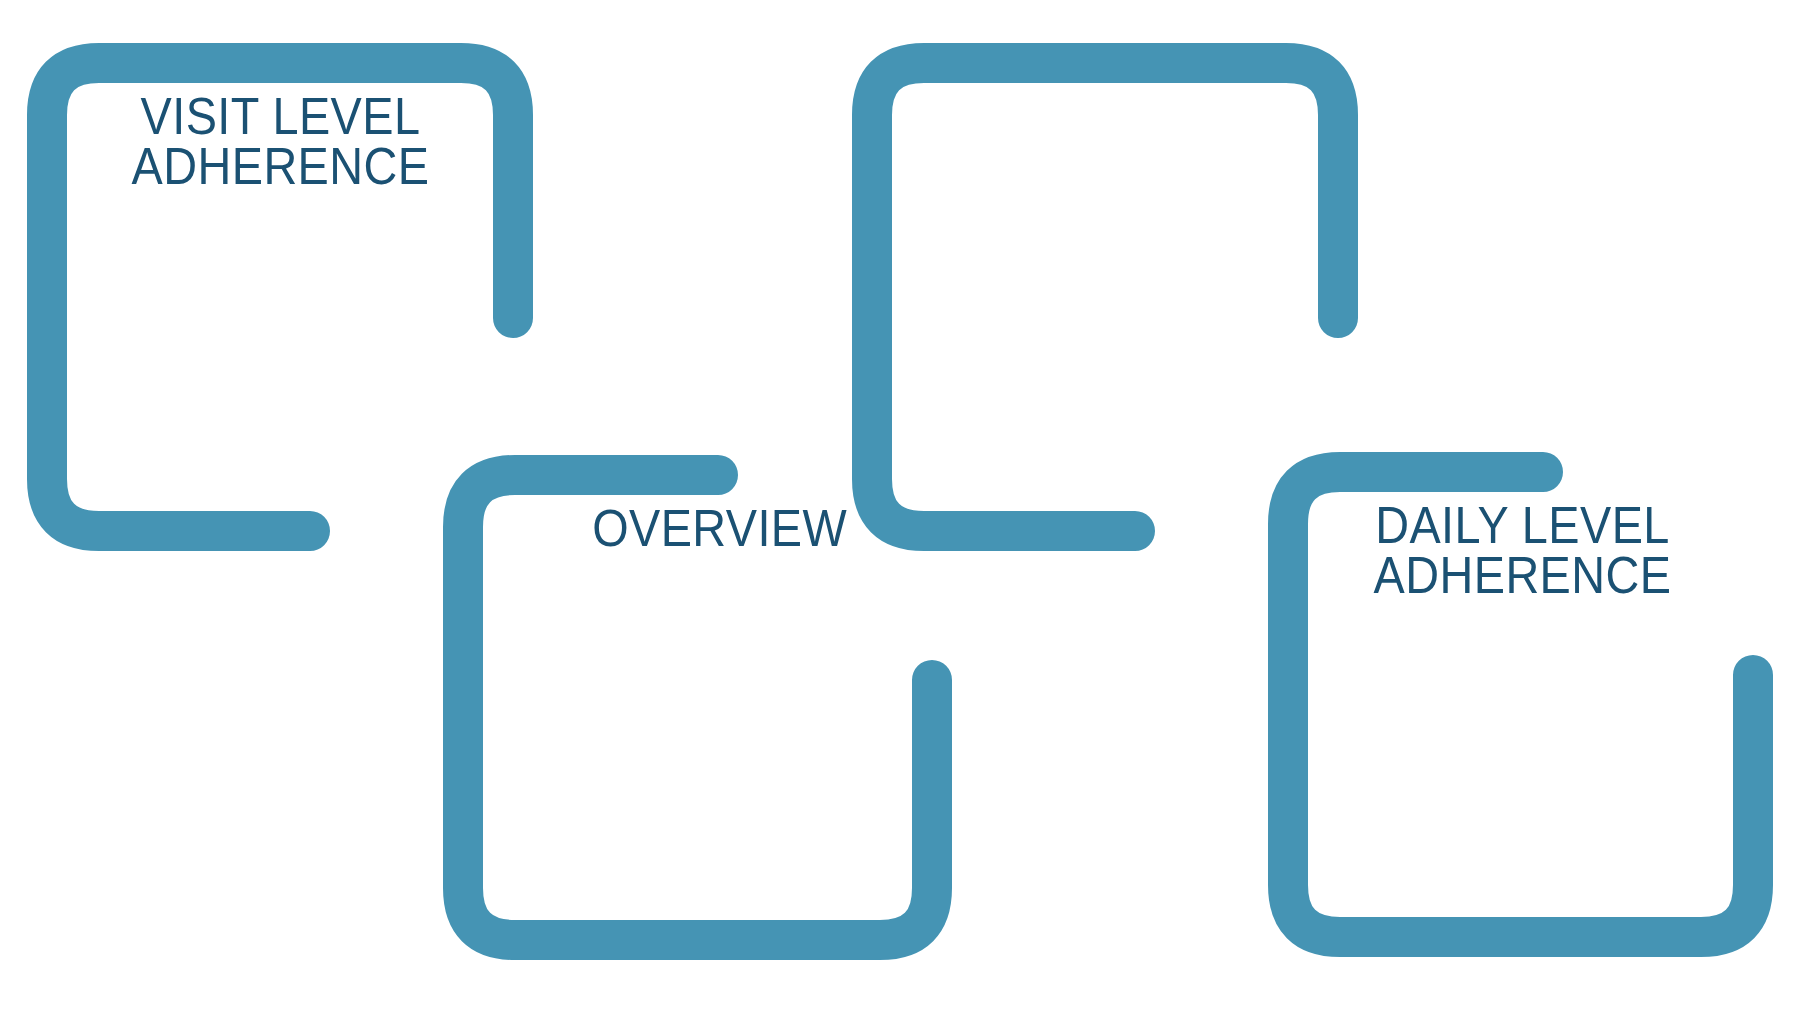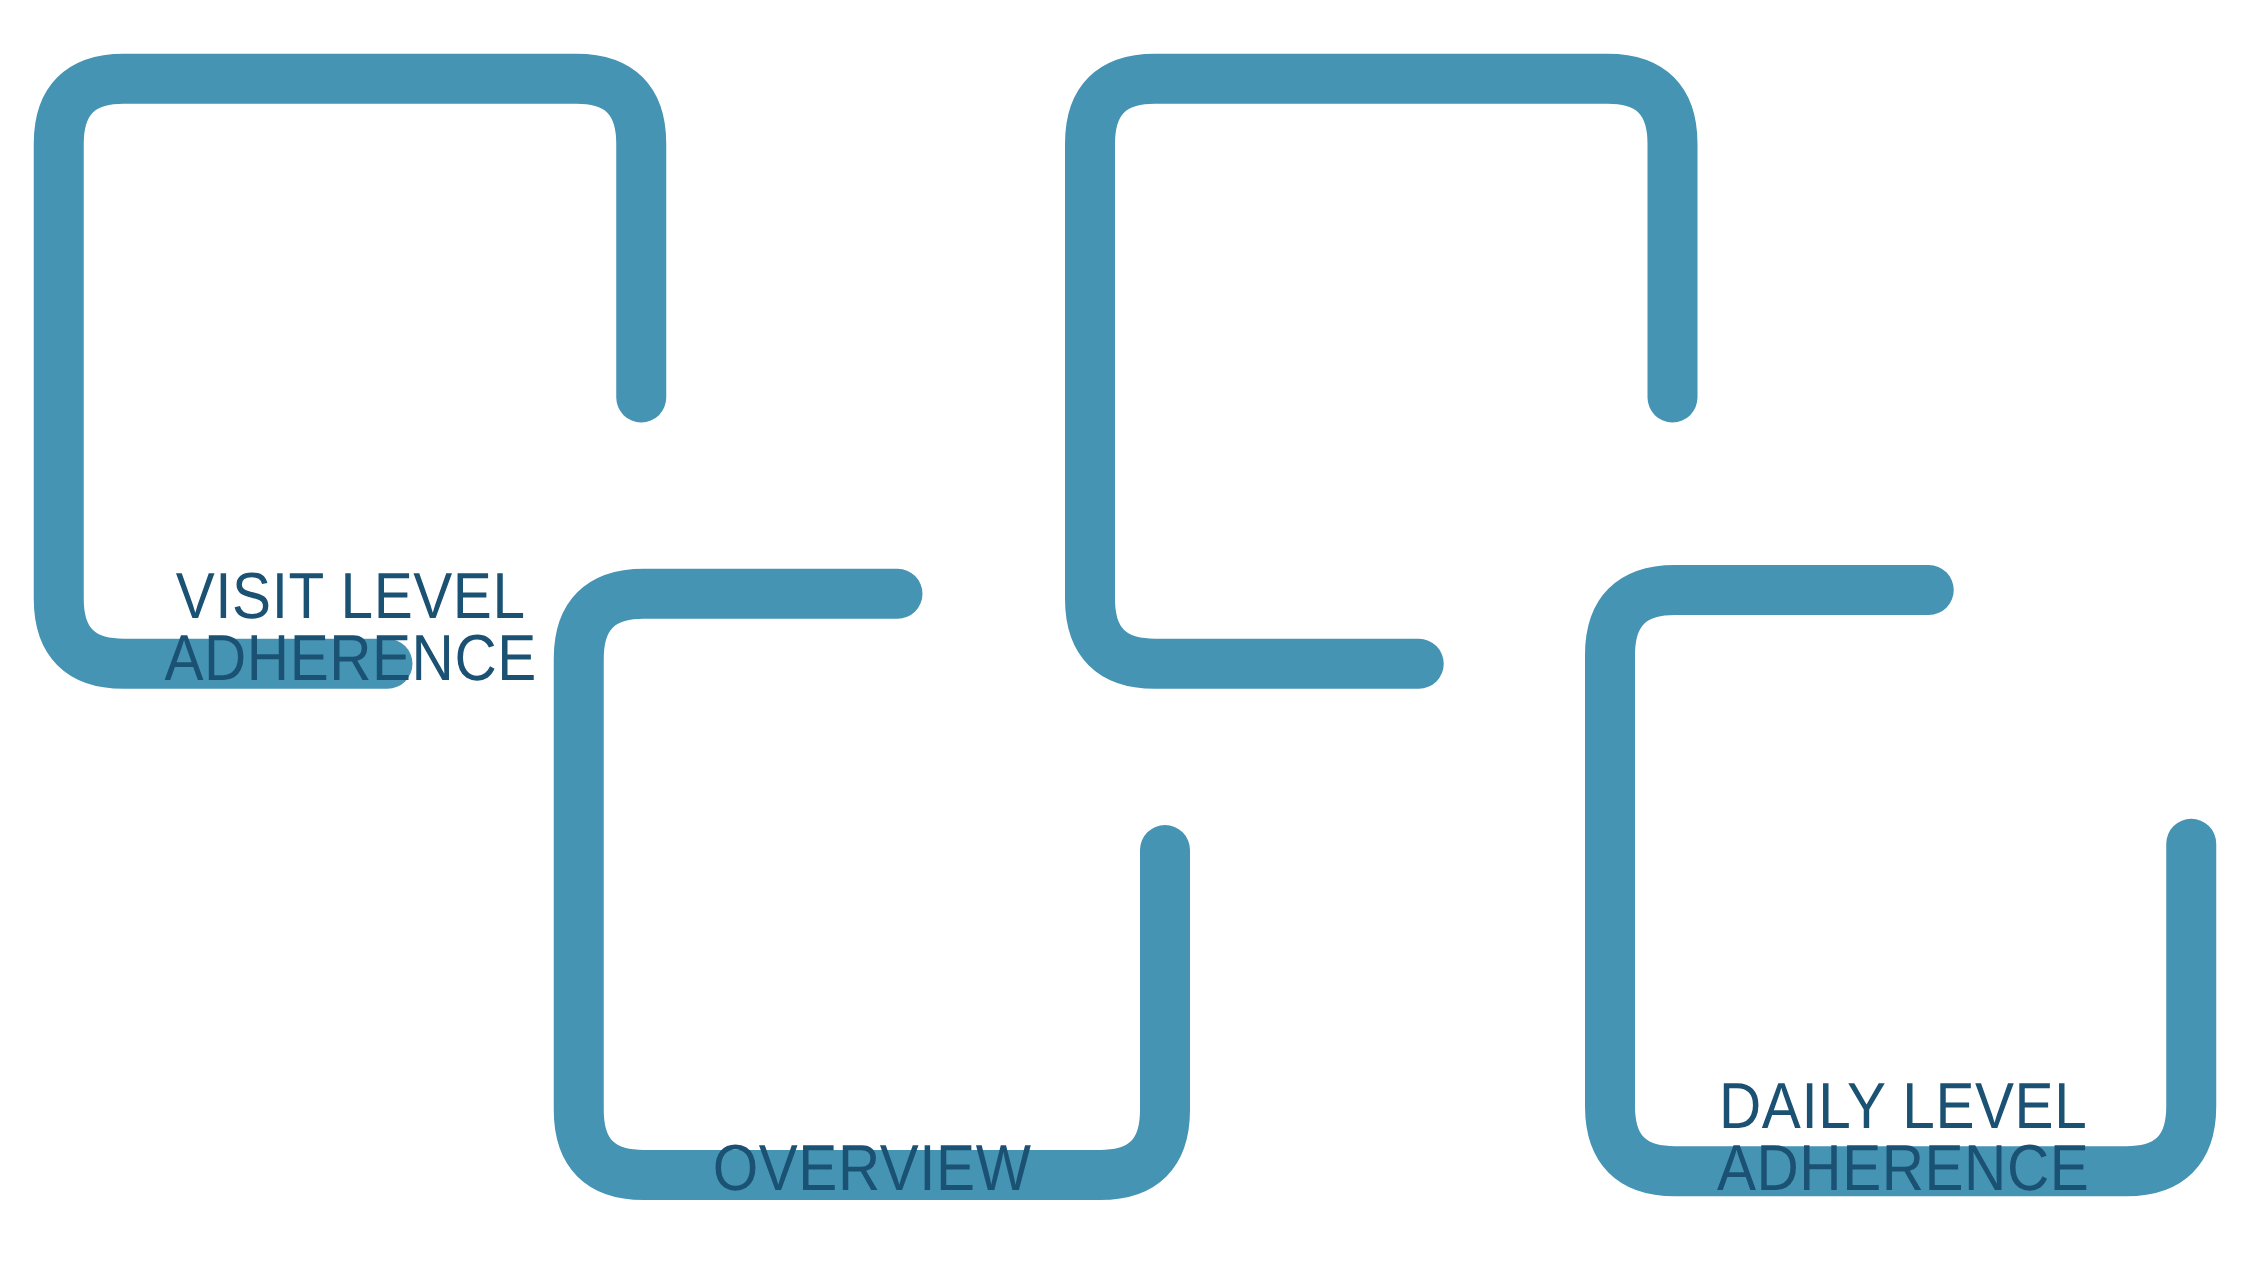--- a/index.html
+++ b/index.html
@@ -26,40 +26,41 @@
   .frames-layer path{
     fill:none;
     stroke:var(--accent);
     stroke-width:40;
     stroke-linecap:round;
     stroke-linejoin:round;
   }
   .tile{
     position:absolute;
     display:flex;
-    align-items:flex-end;
+    align-items:flex-start;
     justify-content:center;
     cursor:pointer;
+    margin-top:48px;
   }
   .tile-label{
     display:block;
     white-space:pre-line;
     text-align:center;
     color:var(--label-color);
     font-size:52px;
     line-height:50px;
     font-weight:400;
     letter-spacing:0.5px;
     transform:scaleX(0.9);
     transform-origin:center center;
     user-select:none;
   }
   .tile-visit  {left:27px;  top:43px;  width:506px; height:509px;}
   .tile-heatmap{left:852px; top:43px;  width:506px; height:508px;}
-  .tile-overview{left:443px;top:455px; width:509px; height:505px;}
+  .tile-overview{left:443px;top:455px; width:509px; height:505px;padding-left:22px;}
   .tile-daily  {left:1267px;top:452px; width:510px; height:508px;}
 </style>
 </head>
 <body>
 
 <div class="canvas">
 
   <svg class="frames-layer" viewBox="0 0 1800 1012" xmlns="http://www.w3.org/2000/svg" aria-hidden="true">
 
     <path d="M 310 531 L 99 531 Q 47 531 47 479 L 47 115 Q 47 63 99 63 L 461 63 Q 513 63 513 115 L 513 318" stroke="#4594b4"></path>

